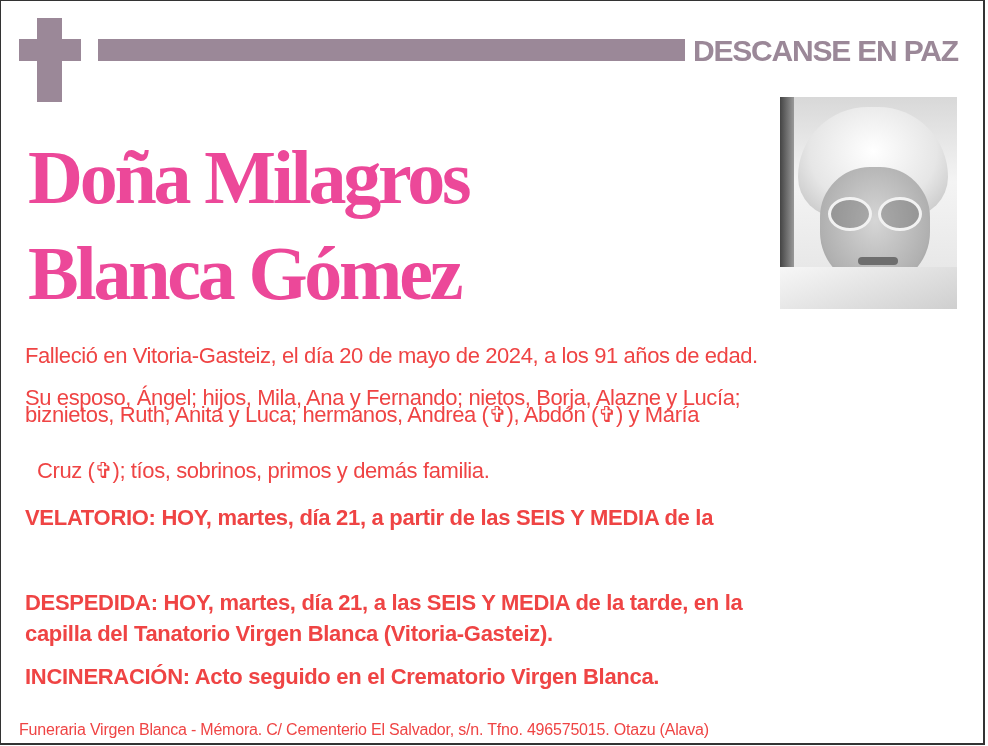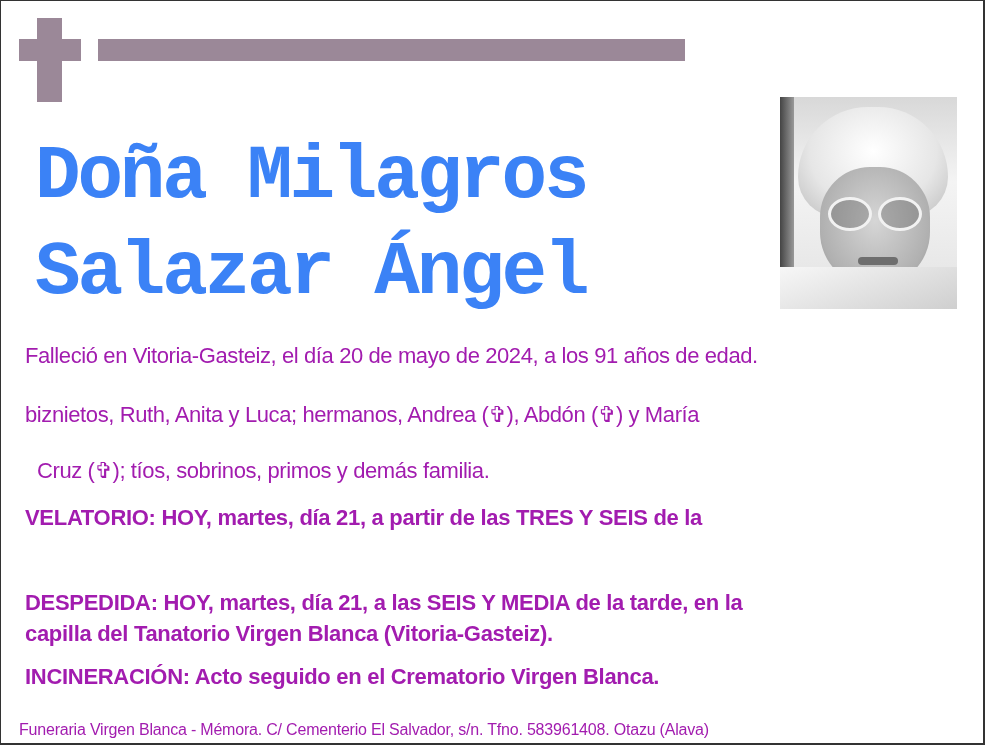--- a/index.html
+++ b/index.html
@@ -11,74 +11,76 @@
     }
     .cross-v { position: absolute; left: 36px; top: 17px; width: 25px; height: 84px; background: #9b8898; }
     .cross-h { position: absolute; left: 18px; top: 38px; width: 62px; height: 22px; background: #9b8898; }
     .header-bar { position: absolute; left: 97px; top: 38px; width: 587px; height: 22px; background: #9b8898; }
     .header-title {
       position: absolute; left: 692px; top: 33px; height: 34px; line-height: 34px;
       font-family: "Liberation Sans", sans-serif; font-weight: bold; font-size: 30px;
       color: #9b8898; letter-spacing: -1.2px; white-space: nowrap;
     }
     .name {
-      position: absolute; left: 34px; font-family: Liberation Mono, monospace;
-      font-weight: bold; font-size: 76px; letter-spacing: -3.2px; color: #3b82f6;
+      position: absolute; left: 27px; font-family: Liberation Serif, serif;
+      font-weight: bold; font-size: 76px; letter-spacing: -3.2px; color: #ec4899;
       white-space: nowrap; line-height: 80px;
     }
     .name1 { top: 136px; }
     .name2 { top: 232px; }
     .photo {
       position: absolute; left: 779px; top: 96px; width: 177px; height: 212px;
       background: linear-gradient(180deg, #d8d8d8 0%, #f4f4f4 40%, #e2e2e2 100%);
       overflow: hidden;
     }
     .photo .bg-left { position: absolute; left: 0; top: 0; width: 14px; height: 212px; background: linear-gradient(90deg,#444,#999); }
     .photo .hair { position: absolute; left: 18px; top: 10px; width: 150px; height: 110px; border-radius: 70px 70px 40px 40px; background: radial-gradient(ellipse at 50% 40%, #ffffff 0%, #e6e6e6 60%, #bdbdbd 100%); }
     .photo .face { position: absolute; left: 40px; top: 70px; width: 110px; height: 120px; border-radius: 50px 50px 55px 55px; background: radial-gradient(ellipse at 50% 45%, #d6d6d6 0%, #b0b0b0 70%, #8e8e8e 100%); }
     .photo .glass { position: absolute; top: 100px; width: 38px; height: 28px; border: 3px solid #f2f2f2; border-radius: 50%; background: rgba(90,90,90,0.35); }
     .photo .g1 { left: 48px; }
     .photo .g2 { left: 98px; }
     .photo .mouth { position: absolute; left: 78px; top: 160px; width: 40px; height: 8px; border-radius: 4px; background: #6e6e6e; }
     .photo .collar { position: absolute; left: 0; top: 170px; width: 177px; height: 42px; background: linear-gradient(160deg, #f7f7f7, #cfcfcf); }
     .text {
-      position: absolute; font-family: "Liberation Sans", sans-serif; color: #a21caf;
+      position: absolute; font-family: "Liberation Sans", sans-serif; color: #ef4444;
       white-space: nowrap; letter-spacing: -0.4px;
     }
     .reg { font-size: 22px; line-height: 35px; }
     .bold { font-weight: bold; font-size: 22px; line-height: 35px; letter-spacing: -0.3px; }
     .footer { font-size: 16px; line-height: 20px; letter-spacing: -0.2px; }
   </style>
 </head>
 <body>
 
 <div class="frame">
   <div class="cross-v"></div>
   <div class="cross-h"></div>
   <div class="header-bar"></div>
+  <div class="header-title">DESCANSE EN PAZ</div>
 
   <div class="name name1">Doña Milagros</div>
-  <div class="name name2">Salazar Ángel</div>
+  <div class="name name2">Blanca Gómez</div>
 
   <div class="photo">
     <div class="bg-left"></div>
     <div class="hair"></div>
     <div class="face"></div>
     <div class="glass g1"></div>
     <div class="glass g2"></div>
     <div class="mouth"></div>
     <div class="collar"></div>
   </div>
 
   <div class="text reg" style="left:24px; top:337px;">Falleció en Vitoria-Gasteiz, el día 20 de mayo de 2024, a los 91 años de edad.</div>
 
+  <div class="text reg" style="left:24px; top:379px;">Su esposo, Ángel; hijos, Mila, Ana y Fernando; nietos, Borja, Alazne y Lucía;</div>
   <div class="text reg" style="left:24px; top:396px;">biznietos, Ruth, Anita y Luca; hermanos, Andrea (✞), Abdón (✞) y María</div>
   <div class="text reg" style="left:24px; top:452px;margin-left:12px;">Cruz (✞); tíos, sobrinos, primos y demás familia.</div>
 
-  <div class="text bold" style="left:24px; top:499px;">VELATORIO: HOY, martes, día 21, a partir de las TRES Y SEIS de la</div>
+  <div class="text bold" style="left:24px; top:499px;">VELATORIO: HOY, martes, día 21, a partir de las SEIS Y MEDIA de la</div>
 
   <div class="text bold" style="left:24px; top:584px;">DESPEDIDA: HOY, martes, día 21, a las SEIS Y MEDIA de la tarde, en la</div>
   <div class="text bold" style="left:24px; top:658px;">INCINERACIÓN: Acto seguido en el Crematorio Virgen Blanca.</div>
 
   <div class="text bold" style="left:24px; top:615px;">capilla del Tanatorio Virgen Blanca (Vitoria-Gasteiz).</div>
 
-  <div class="text footer" style="left:18px; top:719px;">Funeraria Virgen Blanca - Mémora. C/ Cementerio El Salvador, s/n. Tfno. 583961408. Otazu (Alava)</div>
+  <div class="text footer" style="left:18px; top:719px;">Funeraria Virgen Blanca - Mémora. C/ Cementerio El Salvador, s/n. Tfno. 496575015. Otazu (Alava)</div>
 </div>
 
 </body></html>

